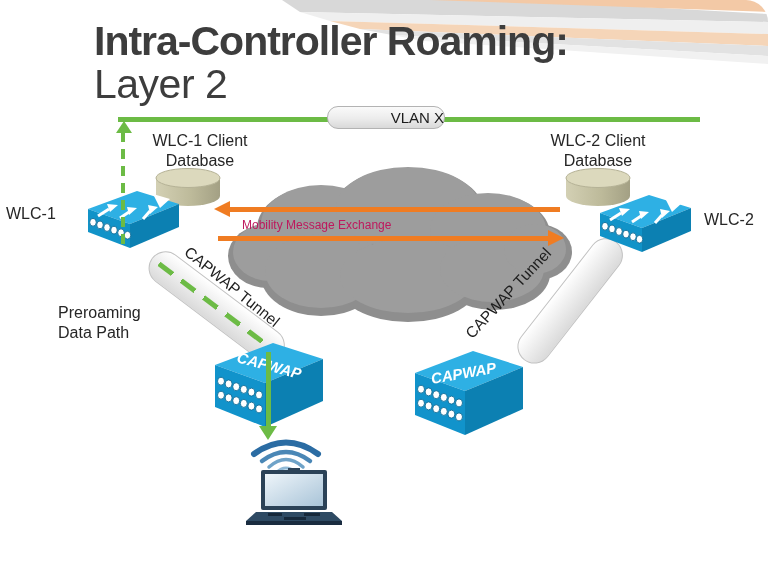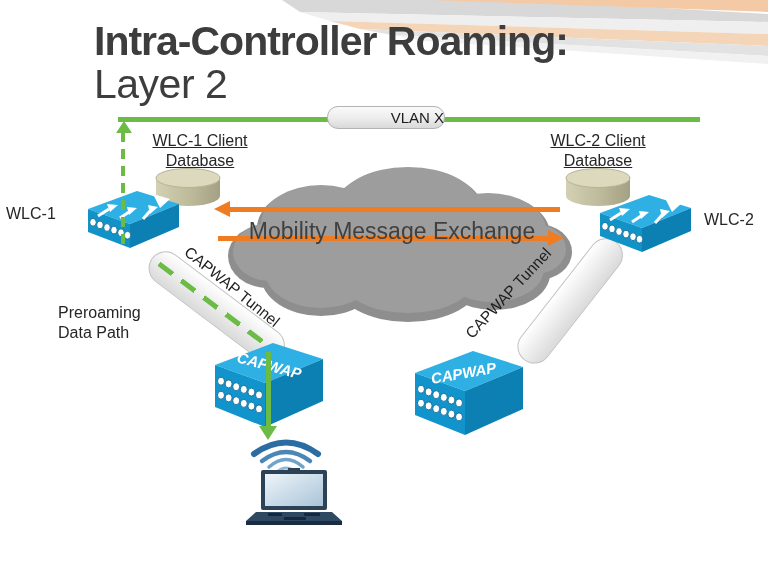--- a/index.html
+++ b/index.html
@@ -1,20 +1,21 @@
 <!DOCTYPE html>
 <html style="--green: #6cbb45; --orange: #f07c22; --device-blue: #1ba7e0; --cloud-gray: #9d9d9d; --database-tan: #c5c2a0; --title-gray: #3d3d3d;"><head>
 <meta charset="utf-8">
 <style>
   * { margin:0; padding:0; box-sizing:border-box; }
   html,body { background:#fff; }
   body { font-family:"Liberation Sans", sans-serif; }
   .slide {
     position:relative; width:768px; height:564px; background:#fff;
     overflow:hidden;
+    border-radius:22px;
   }
   
   .stripes { position:absolute; top:0; left:0; width:768px; height:72px; z-index:1; }
   
   .title { position:absolute; left:94px; top:20px; z-index:2; color:#3d3d3d; line-height:1.04; }
   .title .l1 { font-size:41px; font-weight:bold; letter-spacing:-1px; }
   .title .l2 { font-size:41px; font-weight:400; letter-spacing:-0.5px; }
   
   .green-bar { position:absolute; left:118px; top:117px; width:582px; height:5px;
     background:var(--green); z-index:3; }
@@ -23,23 +24,23 @@
     background:linear-gradient(180deg,#fafafa 0%,#ececec 55%,#d9d9d9 100%);
     z-index:5; display:flex; align-items:center; justify-content:flex-end;
     font-size:15px; color:#1c1c1c; }
   .up-arrow-head { position:absolute; left:116px; top:121px; width:0; height:0; z-index:4;
     border-left:8px solid transparent; border-right:8px solid transparent;
     border-bottom:12px solid var(--green); }
   .v-dash { position:absolute; left:121px; top:132px; width:4px; height:112px; z-index:8;
     background:repeating-linear-gradient(180deg,var(--green) 0 10px,transparent 10px 17px); }
   
   .lbl { position:absolute; color:#262626; font-size:16px; z-index:9; line-height:1.22; }
-  .center { text-align:center;text-decoration:underline; }
-  .mobility { position:absolute; left:242px; top:218px; width:300px; text-align:center;
-    color:#404040; font-size:23px; z-index:5; }
+  .center { text-align:center; }
+  .mobility { position:absolute; left:242px; top:218px; width:300px; 
+    color:#be185d; font-size:12px; z-index:5; }
   
   .cloud { position:absolute; left:226px; top:156px; width:348px; height:170px; z-index:3; }
   
   .o-shaft { position:absolute; height:5px; background:var(--orange); z-index:4; }
   .o-head-left { position:absolute; width:0; height:0; z-index:4;
     border-top:8px solid transparent; border-bottom:8px solid transparent;
     border-right:16px solid var(--orange); }
   .o-head-right { position:absolute; width:0; height:0; z-index:4;
     border-top:8px solid transparent; border-bottom:8px solid transparent;
     border-left:16px solid var(--orange); }

